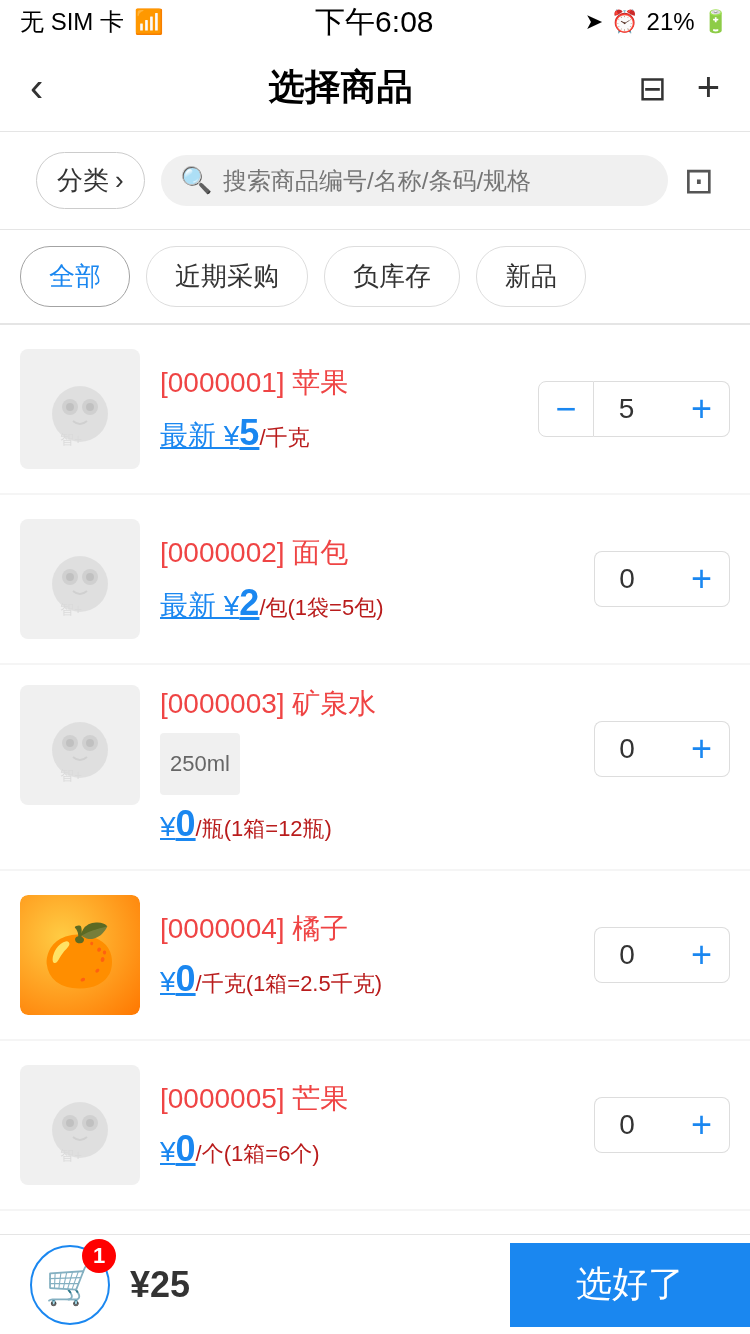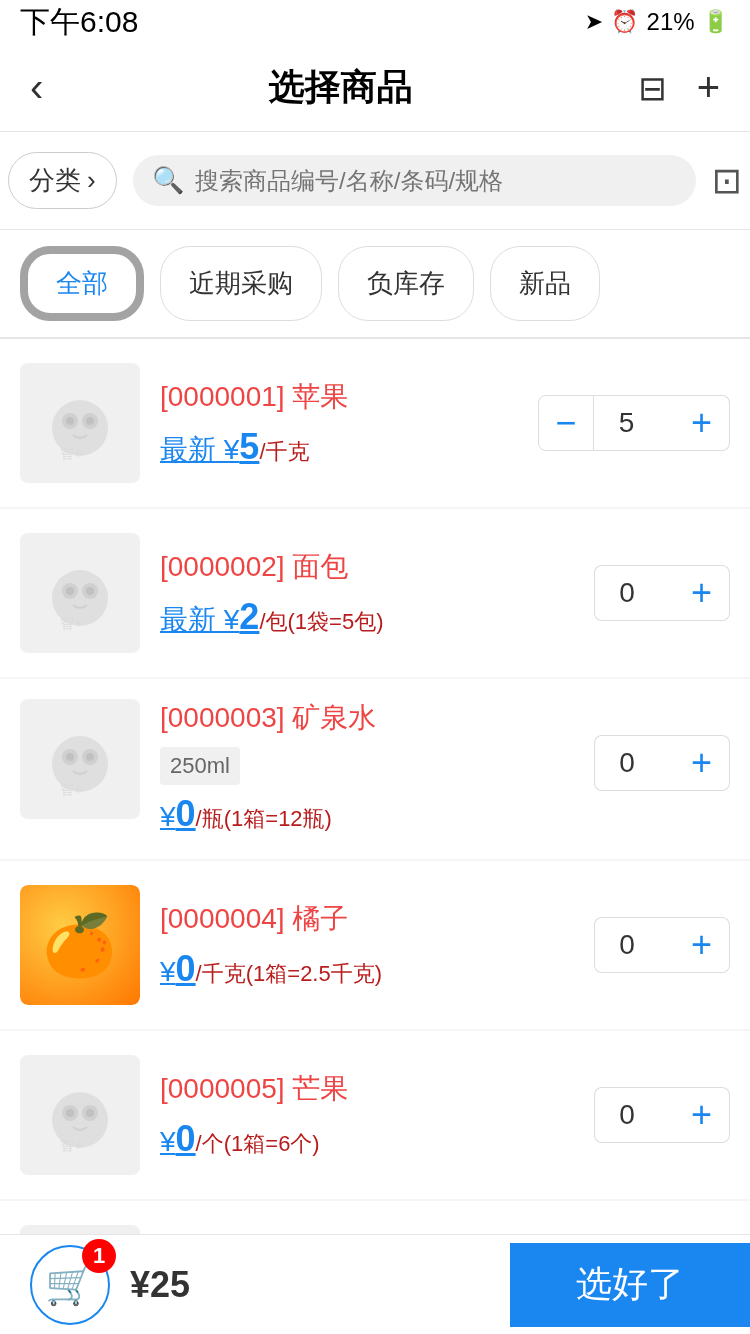--- a/index.html
+++ b/index.html
@@ -43,21 +43,21 @@
       font-weight: 600;
       color: #000;
     }
     .nav-actions { display: flex; align-items: center; gap: 30px; }
     .nav-icon { font-size: 40px; color: #333; cursor: pointer; }
     .nav-back { font-size: 40px; color: #333; cursor: pointer; }
 
     
     .filter-bar {
       background: #fff;
-      padding: 20px 8px;
+      padding: 20px 36px;
       display: flex;
       align-items: center;
       gap: 16px;
       border-bottom: 1px solid #e5e5e5;
     }
     .category-btn {
       display: flex;
       align-items: center;
       gap: 6px;
       border: 1px solid #ccc;
@@ -104,21 +104,21 @@
       padding: 12px 28px;
       border-radius: 30px;
       font-size: 26px;
       cursor: pointer;
       border: 1px solid #ddd;
       color: #333;
       background: #fff;
     }
     .tab-btn.active {
       background: #fff;
-      border: 8px solid #a3a3a3;
+      border: 1px solid #a3a3a3;
       color: #1a87f0;
     }
 
     
     .product-list {
       background: #f5f5f5;
     }
     .product-item {
       background: #fff;
       display: flex;
@@ -151,21 +151,21 @@
       font-size: 28px;
       color: #ef4444;
       margin-bottom: 10px;
       font-weight: 500;
     }
     .product-spec {
       font-size: 22px;
       color: #666;
       background: #f0f0f0;
       display: inline-block;
-      padding: 6px 10px;
+      padding: 18px 10px;
       border-radius: 4px;
       margin-bottom: 8px;
     }
     .product-price {
       font-size: 24px;
       color: #666;
     }
     .product-price .currency {
       color: #1a87f0;
       font-size: 28px;
@@ -295,20 +295,24 @@
       cursor: pointer;
       display: flex;
       align-items: center;
       justify-content: center;
     }
   </style>
 </head>
 <body>
 
 <div class="status-bar">
+  <div class="status-left">
+    <span>无 SIM 卡</span>
+    <span>📶</span>
+  </div>
   <div class="status-center">下午6:08</div>
   <div class="status-right">
     <span style="font-size:22px;">➤</span>
     <span style="font-size:22px;">⏰</span>
     <span>21%</span>
     <span style="font-size:22px;">🔋</span>
   </div>
 </div>
 
 <div class="nav-bar">

